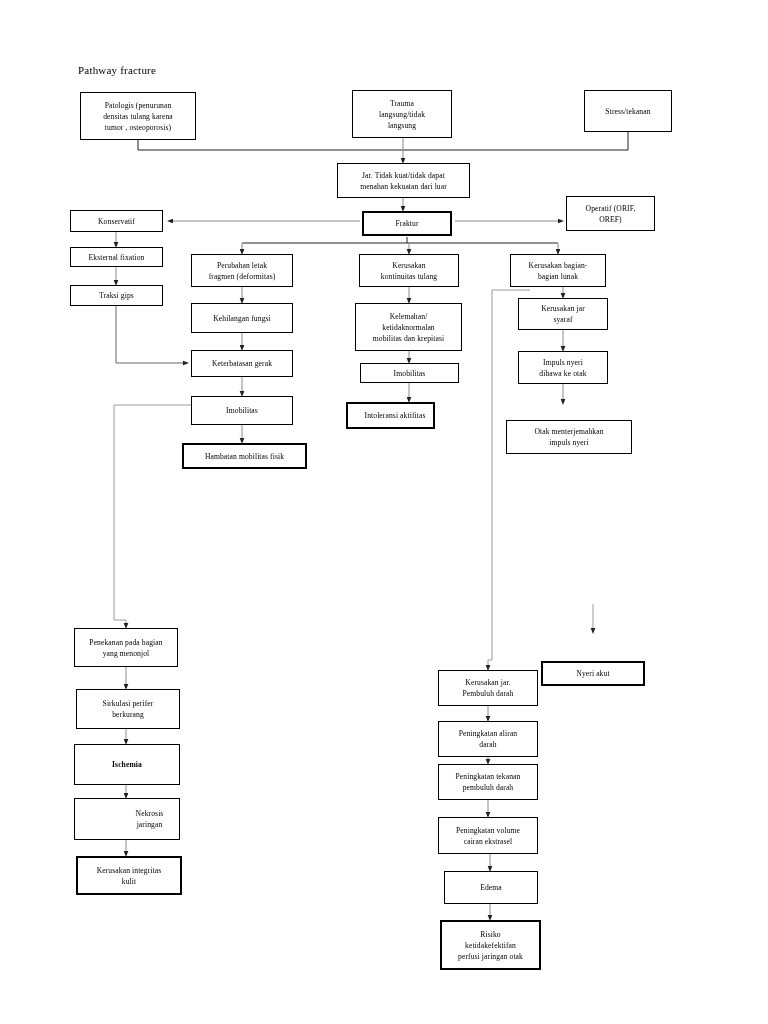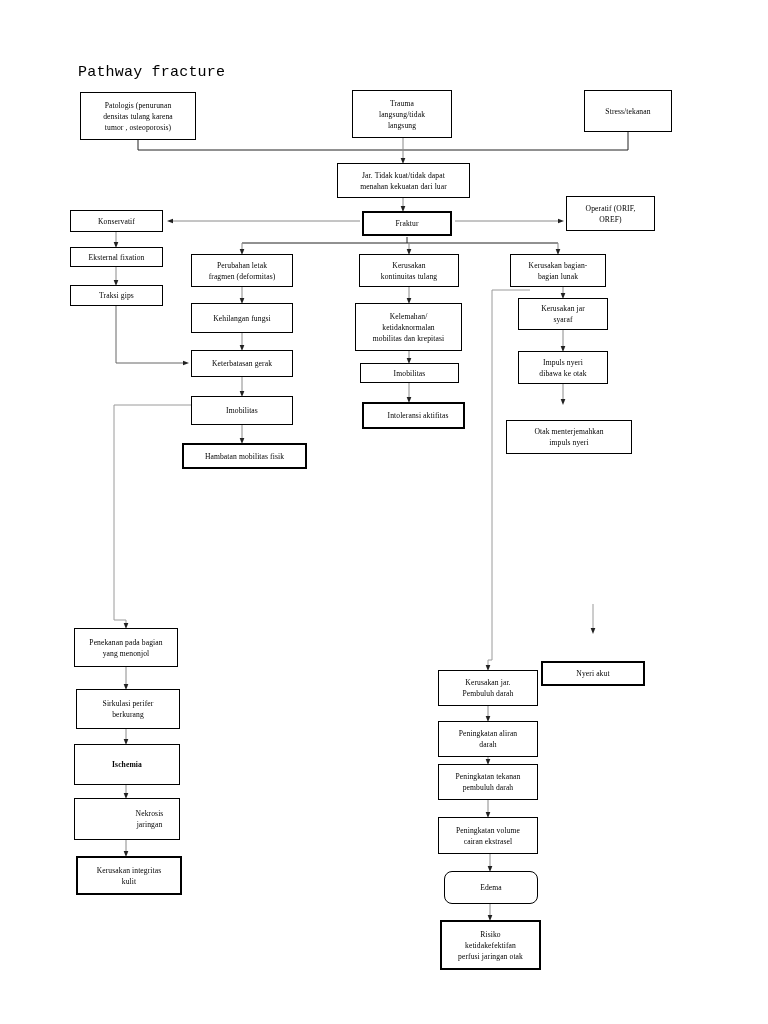--- a/index.html
+++ b/index.html
@@ -16,25 +16,24 @@
     overflow: hidden;
   }
   #canvas {
     position: absolute;
     left: 0; top: 0;
     width: 768px;
     height: 1024px;
   }
   .title {
     position: absolute;
-    font-size: 15px;
+    font-size: 11px;
     letter-spacing: 0.2px;
     white-space: nowrap;
     color: #000;
-    font-family: Liberation Mono, monospace;
   }
   .node {
     position: absolute;
     box-sizing: border-box;
     border: 1px solid #000000;
     background: #ffffff;
     display: flex;
     align-items: center;
     justify-content: center;
     text-align: center;
@@ -192,21 +191,21 @@
       <div class="node" style="left: 360px; top: 363px; width: 99px; height: 20px;">
         <span class="lbl">Imobilitas</span>
       </div>
       <div class="node" style="left: 191px; top: 396px; width: 102px; height: 29px;">
         <span class="lbl">Imobilitas</span>
       </div>
       <div class="node" style="left: 506px; top: 420px; width: 126px; height: 34px;">
         <span class="lbl">Otak menterjemahkan
 impuls nyeri</span>
       </div>
-      <div class="node bold" style="left: 362px; top: 402px; width: 103px; height: 27px; padding-left: 12px;">
+      <div class="node bold" style="left: 346px; top: 402px; width: 89px; height: 27px; padding-left: 12px;">
         <span class="lbl">Intoleransi aktifitas</span>
       </div>
       <div class="node bold" style="left: 182px; top: 443px; width: 125px; height: 26px;">
         <span class="lbl">Hambatan mobilitas fisik</span>
       </div>
       <div class="node" style="left: 74px; top: 628px; width: 104px; height: 39px;">
         <span class="lbl">Penekanan pada bagian
 yang menonjol</span>
       </div>
       <div class="node bold" style="left: 541px; top: 633px; width: 104px; height: 25px; margin-top: 28px;">
@@ -231,21 +230,21 @@
         <span class="lbl">Peningkatan tekanan
 pembuluh darah</span>
       </div>
       <div class="node" style="left: 74px; top: 798px; width: 106px; height: 42px; padding-left: 48px;">
         <span class="lbl">Nekrosis jaringan</span>
       </div>
       <div class="node" style="left: 438px; top: 817px; width: 100px; height: 37px; justify-content: center;">
         <span class="lbl">Peningkatan volume
 cairan ekstrasel</span>
       </div>
-      <div class="node" style="left: 444px; top: 871px; width: 94px; height: 33px; border-radius: 8px;">
+      <div class="node" style="left: 444px; top: 871px; width: 94px; height: 33px;">
         <span class="lbl">Edema</span>
       </div>
       <div class="node bold" style="left: 76px; top: 856px; width: 106px; height: 39px;">
         <span class="lbl">Kerusakan integritas
 kulit</span>
       </div>
       <div class="node bold" style="left: 440px; top: 920px; width: 101px; height: 50px;">
         <span class="lbl">Risiko
 ketidakefektifan
 perfusi jaringan otak</span>

